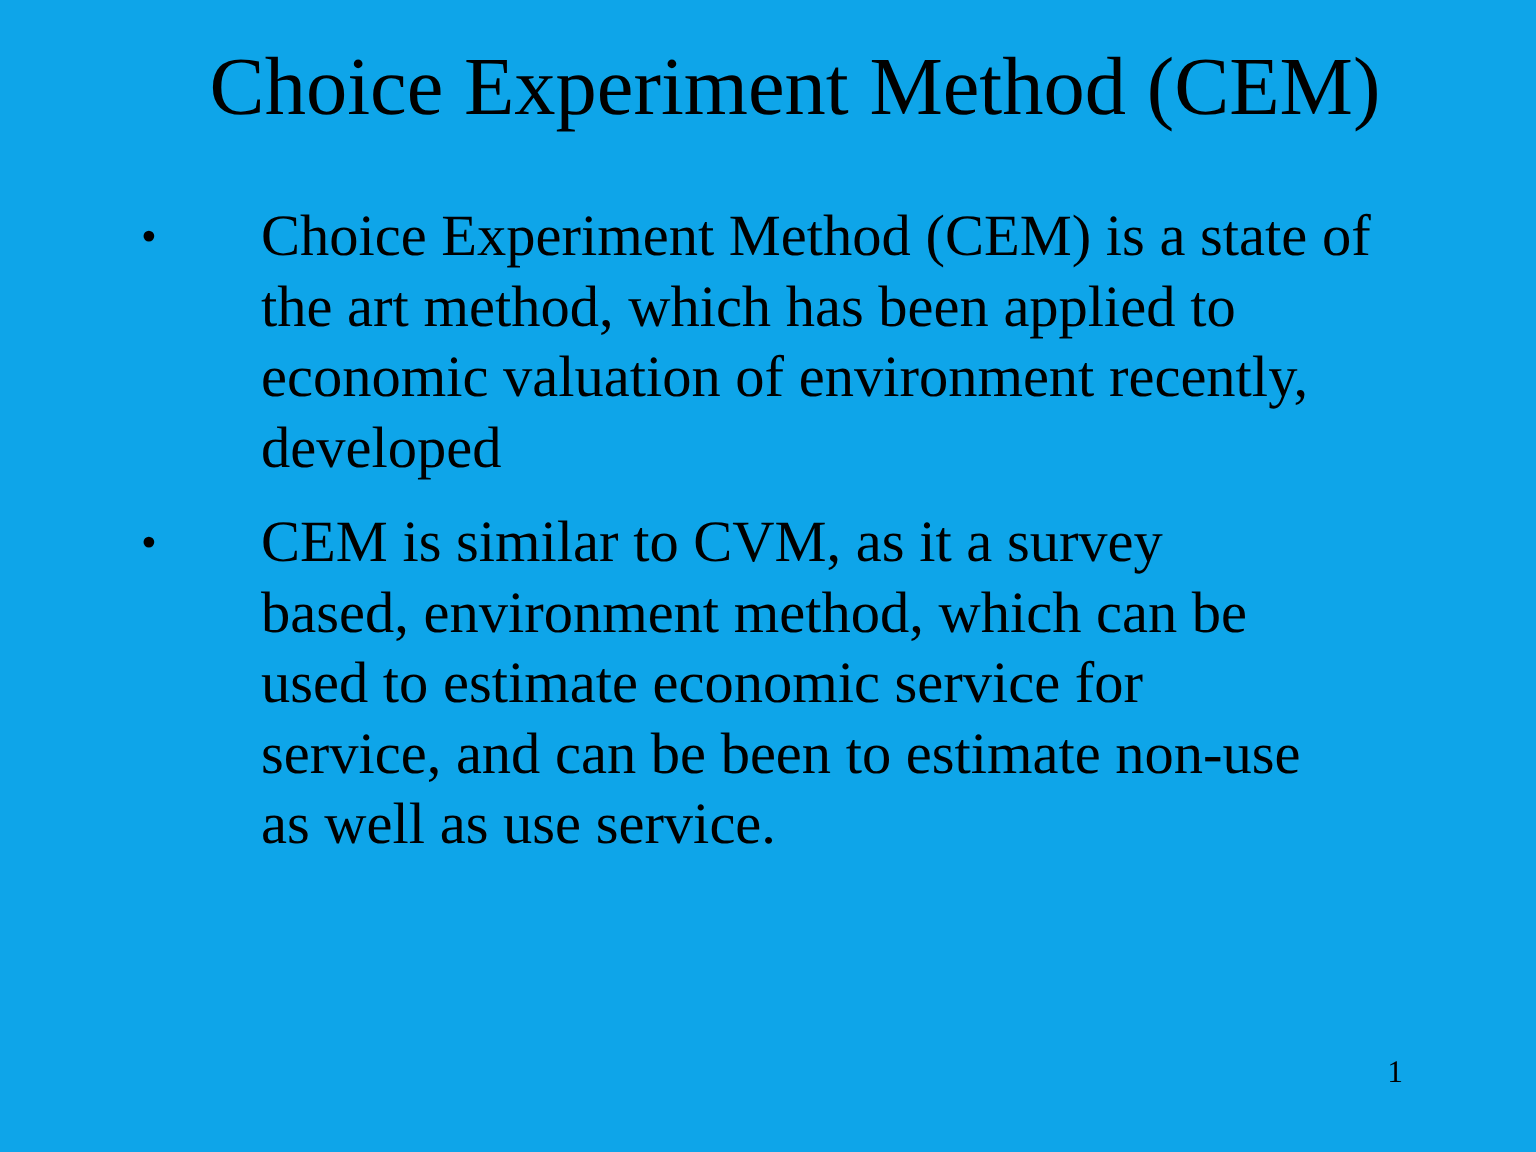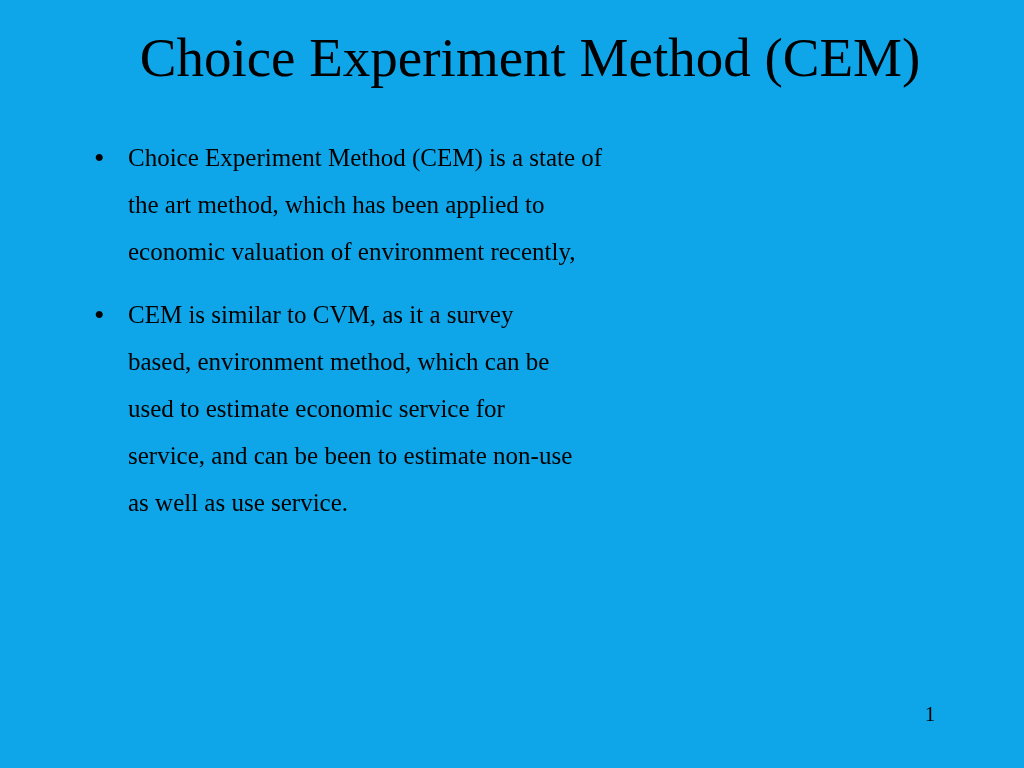--- a/index.html
+++ b/index.html
@@ -43,23 +43,24 @@
   .bullet-marker {
     flex: 0 0 34px;
     font-size: 30px;
     line-height: 47px;
     padding-left: 2px;
   }
   .bullet-text {
     flex: 1 1 auto;
   }
   .bullet-line {
-    font-size: 25px;
+    font-size: 39px;
     line-height: 47px;
     white-space: nowrap;
+    margin-left: 46px;
   }
   .page-number {
     position: absolute;
     top: 702px;
     left: 918px;
     width: 24px;
     text-align: center;
     font-size: 21px;
     line-height: 24px;
   }
@@ -72,20 +73,21 @@
   <h1 class="slide-title">Choice Experiment Method (CEM)</h1>
 
   <div class="bullet-list">
 
     <div class="bullet-item">
       <span class="bullet-marker">•</span>
       <div class="bullet-text">
         <div class="bullet-line">Choice Experiment Method (CEM) is a state of</div>
         <div class="bullet-line">the art method, which has been applied to</div>
         <div class="bullet-line">economic valuation of environment recently,</div>
+        <div class="bullet-line">developed</div>
       </div>
     </div>
 
     <div class="bullet-item">
       <span class="bullet-marker">•</span>
       <div class="bullet-text">
         <div class="bullet-line">CEM is similar to CVM, as it a survey</div>
         <div class="bullet-line">based, environment method, which can be</div>
         <div class="bullet-line">used to estimate economic service for</div>
         <div class="bullet-line">service, and can be been to estimate non-use</div>

